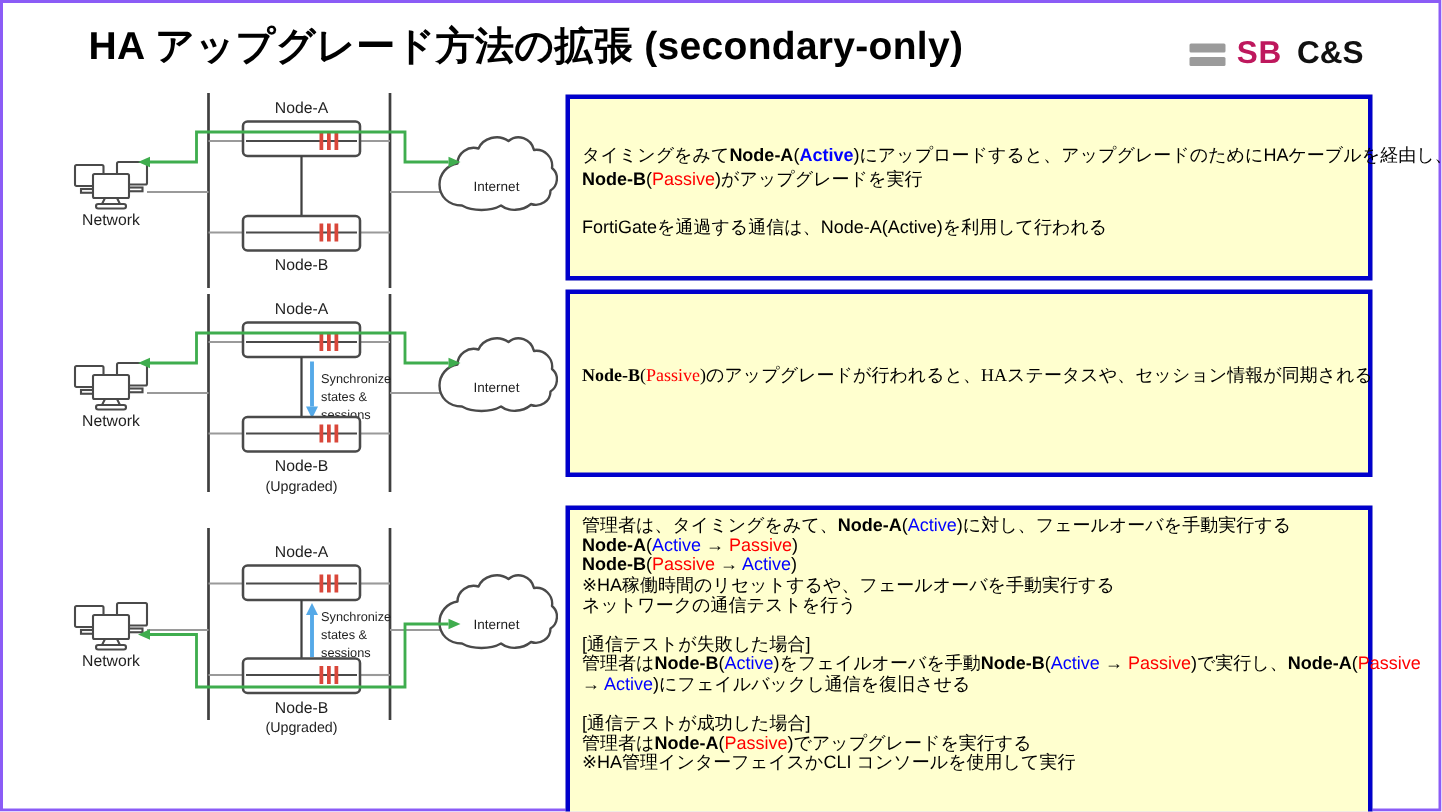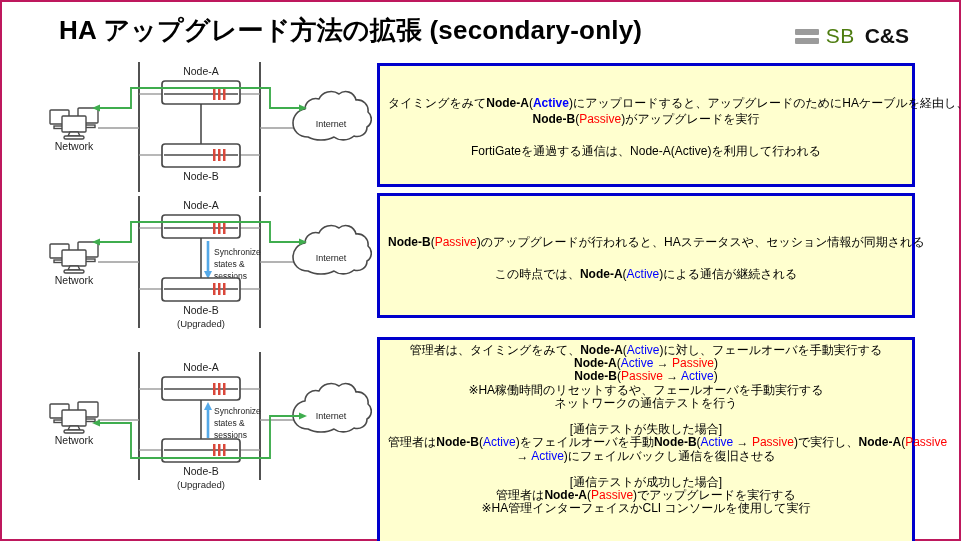--- a/index.html
+++ b/index.html
@@ -1,23 +1,23 @@
 <!DOCTYPE html>
 <html style="--box-bg: #FFFFCF; --box-border: #0000CC; --green: #3FAD4E; --bluearrow: #55A9E8; --redbars: #D9473A;"><head>
 <meta charset="utf-8">
 <style>
   html,body{margin:0;padding:0;background:#fff;}
   body{width:961px;height:541px;position:relative;overflow:hidden;
        font-family:"Liberation Sans","DejaVu Sans",sans-serif;}
-  .slide{position:absolute;inset:0;border:2px solid #be185d;box-sizing:border-box;background:#fff;text-align:center;}
+  .slide{position:absolute;inset:0;border:2px solid #8b5cf6;box-sizing:border-box;background:#fff;}
   .title{position:absolute;left:57px;top:11px;font-size:26px;font-weight:bold;color:#000;letter-spacing:.2px;white-space:nowrap;}
   .logo{position:absolute;right:50px;top:22px;display:flex;align-items:center;gap:7px;}
   .logo-bars{display:flex;flex-direction:column;gap:3px;}
   .logo-bars i{display:block;width:24px;height:6px;background:#9b9b9b;border-radius:1px;}
-  .logo-sb{font-size:21px;color:#4d7c0f;font-weight:400;letter-spacing:.5px;}
+  .logo-sb{font-size:21px;color:#be185d;font-weight:700;letter-spacing:.5px;}
   .logo-cs{font-size:21px;color:#111;font-weight:bold;margin-left:3px;}
   .dgm{position:absolute;left:25px;}
   .infobox{position:absolute;left:375px;width:538px;box-sizing:border-box;
            background:var(--box-bg,#FFFFCF);border:3px solid var(--box-border,#0000CC);
            font-size:12px;color:#000;}
   .infobox .inner{padding:2px 8px;}
   .vcenter .inner{display:flex;flex-direction:column;justify-content:center;height:100%;}
   .lh16 .tline{line-height:16px;}
   .lh13 .tline{line-height:13.2px;}
   .tline{white-space:nowrap;}
@@ -222,25 +222,24 @@
 
   <div class="infobox vcenter lh16" style="top:61px;height:124px;">
     <div class="inner">
         <div class="tline"><span>タイミングをみて</span><span style="font-weight: bold;">Node-A</span><span>(</span><span style="font-weight: bold; color: rgb(0, 0, 255);">Active</span><span>)にアップロードすると、アップグレードのためにHAケーブルを経由し、</span></div>
         <div class="tline"><span style="font-weight: bold;">Node-B</span><span>(</span><span style="color: rgb(255, 0, 0);">Passive</span><span>)がアップグレードを実行</span></div>
         <div class="tline">&nbsp;</div>
         <div class="tline"><span>FortiGateを通過する通信は、Node-A(Active)を利用して行われる</span></div>
       </div>
   </div>
 
-  <div class="infobox vcenter lh16" style="top:191px;height:125px;">
+  <div class="infobox vcenter lh16" style="top:191px;height:125px;font-family:Liberation Serif, serif;">
     <div class="inner">
         <div class="tline"><span style="font-weight: bold;">Node-B</span><span>(</span><span style="color: rgb(255, 0, 0);">Passive</span><span>)のアップグレードが行われると、HAステータスや、セッション情報が同期される</span></div>
         <div class="tline">&nbsp;</div>
-        <div class="tline"><span>この時点では、</span><span style="font-weight: bold;">Node-A</span><span>(</span><span style="color: rgb(0, 0, 255);">Active</span><span>)による通信が継続される</span></div>
       </div>
   </div>
 
   <div class="infobox lh13" style="top:335px;height:236px;">
     <div class="inner" style="padding-top:4px;">
         <div class="tline"><span>管理者は、タイミングをみて、</span><span style="font-weight: bold;">Node-A</span><span>(</span><span style="color: rgb(0, 0, 255);">Active</span><span>)に対し、フェールオーバを手動実行する</span></div>
         <div class="tline"><span style="font-weight: bold;">Node-A</span><span>(</span><span style="color: rgb(0, 0, 255);">Active</span><span> → </span><span style="color: rgb(255, 0, 0);">Passive</span><span>)</span></div>
         <div class="tline"><span style="font-weight: bold;">Node-B</span><span>(</span><span style="color: rgb(255, 0, 0);">Passive</span><span> → </span><span style="color: rgb(0, 0, 255);">Active</span><span>)</span></div>
         <div class="tline"><span>※HA稼働時間のリセットするや、フェールオーバを手動実行する</span></div>
         <div class="tline"><span>ネットワークの通信テストを行う</span></div>

